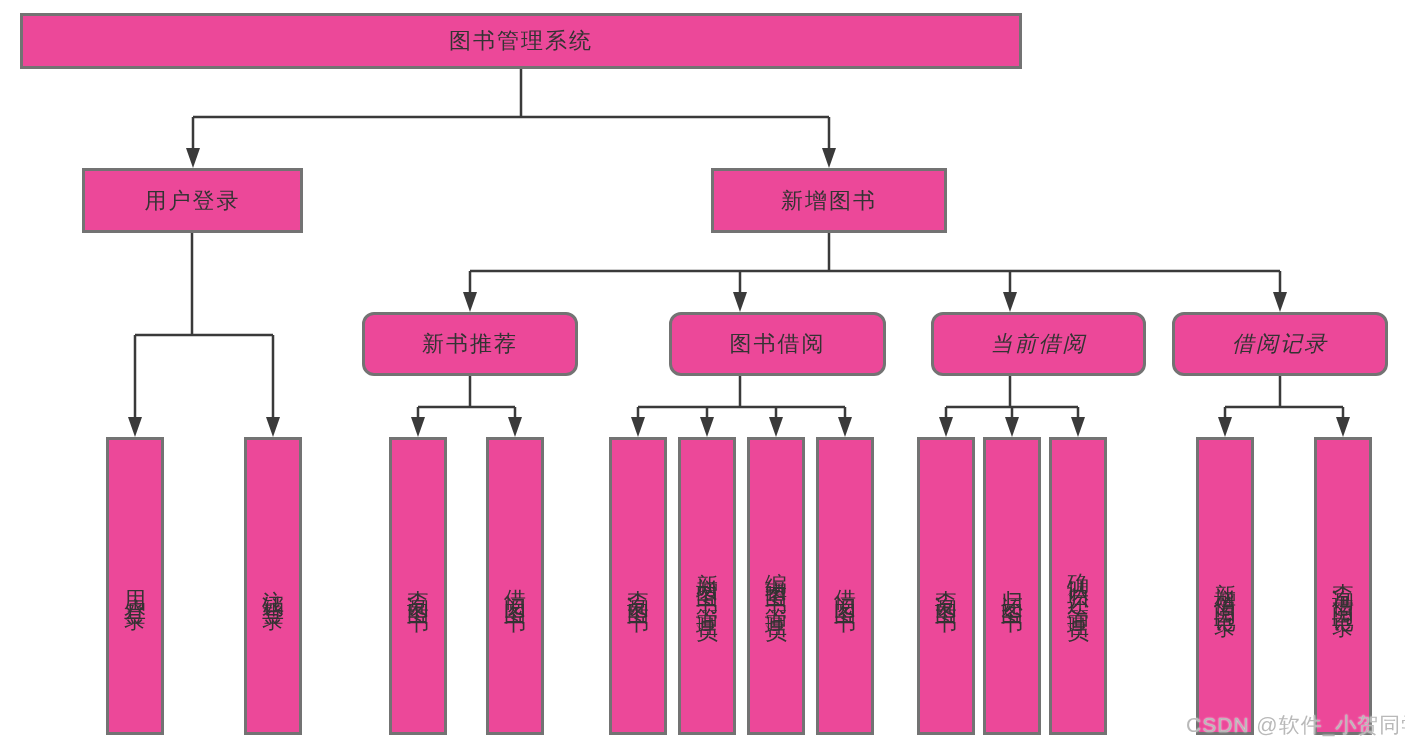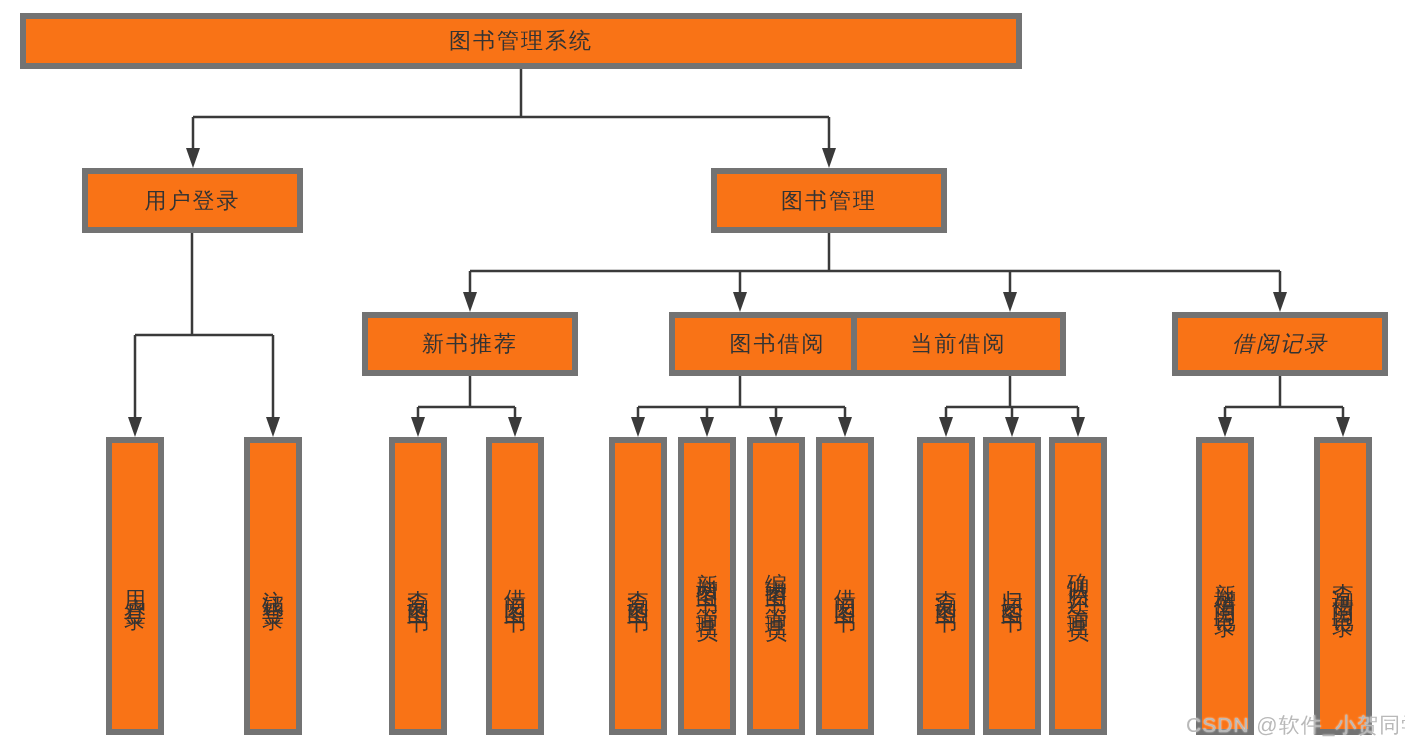--- a/index.html
+++ b/index.html
@@ -18,42 +18,42 @@
   #connectors {
     position: absolute;
     left: 0;
     top: 0;
     width: 1405px;
     height: 747px;
   }
   .node {
     position: absolute;
     box-sizing: border-box;
-    background: #f97316;
-    border: 6px solid #737373;
+    background: #ec4899;
+    border: 3px solid #737373;
     color: #333333;
     display: flex;
     align-items: center;
     justify-content: center;
     font-size: 22px;
     letter-spacing: 2px;
     white-space: nowrap;
   }
   .node span { display: block; }
   .leaf {
     writing-mode: vertical-rl;
     text-orientation: mixed;
     letter-spacing: 7px;
     font-size: 22px;
     width: 58px;
     height: 298px;
     top: 437px;
   }
   .lvl2 { top: 168px; height: 65px; }
-  .lvl3 { top: 312px; height: 64px; }
+  .lvl3 { top: 312px; height: 64px; border-radius: 12px; }
   #watermark {
     position: absolute;
     left: 1186px;
     top: 711px;
     font-size: 21px;
     letter-spacing: 1px;
     color: #b9b9b9;
     text-shadow: 0 0 2px #ffffff;
     z-index: 5;
     white-space: nowrap;
@@ -105,30 +105,30 @@
   </svg>
 
   <div class="node" style="left:20px; top:13px; width:1002px; height:56px;">
     <span>图书管理系统</span>
   </div>
 
   <div class="node lvl2" style="left:82px; width:221px;">
     <span>用户登录</span>
   </div>
   <div class="node lvl2" style="left:711px; width:236px;">
-    <span>图书管理</span>
+    <span>新增图书</span>
   </div>
 
   <div class="node lvl3" style="left:362px; width:216px;">
     <span>新书推荐</span>
   </div>
   <div class="node lvl3" style="left:632px; width:217px;margin-left:37px;">
     <span>图书借阅</span>
   </div>
-  <div class="node lvl3" style="left:851px; width:215px;">
+  <div class="node lvl3" style="left:931px; width:215px;font-style:italic;">
     <span>当前借阅</span>
   </div>
   <div class="node lvl3" style="left:1172px; width:216px;font-style:italic;">
     <span>借阅记录</span>
   </div>
 
   <div class="node leaf" style="left:106px;">
     <span>用户登录</span>
   </div>
   <div class="node leaf" style="left:244px;">

